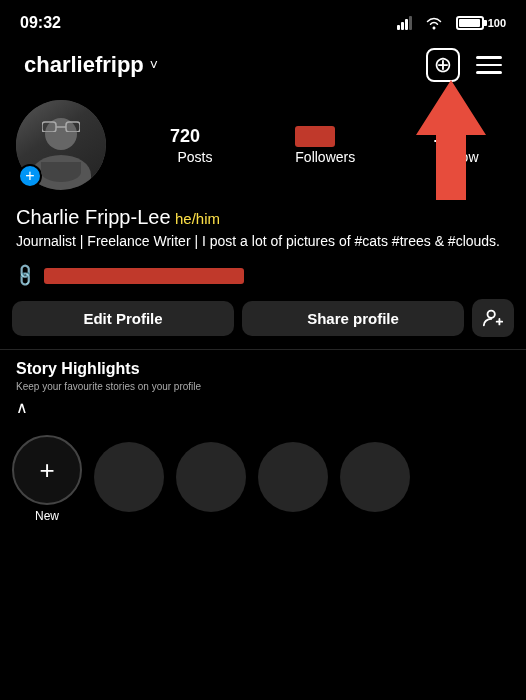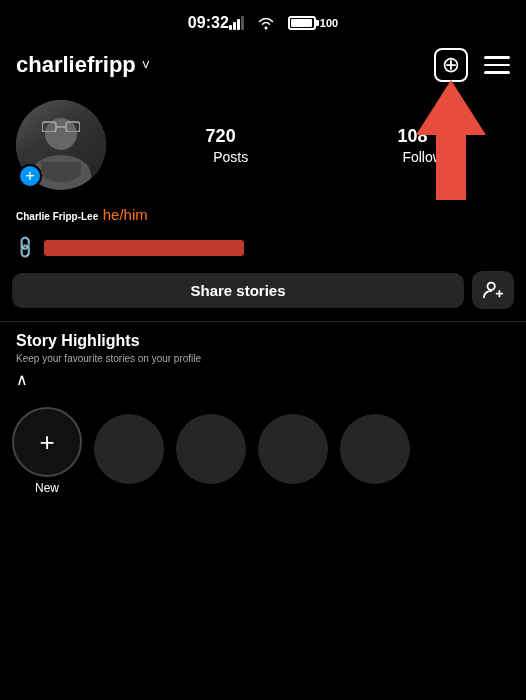--- a/index.html
+++ b/index.html
@@ -9,21 +9,21 @@
       background: #000;
       color: #fff;
       font-family: -apple-system, BlinkMacSystemFont, 'Segoe UI', sans-serif;
       overflow: hidden;
       position: relative;
     }
 
     
     .status-bar {
       display: flex;
-      justify-content: center;
+      justify-content: space-between;
       align-items: center;
       padding: 10px 20px 5px 20px;
       height: 40px;
     }
     .status-time {
       font-size: 16px;
       font-weight: 600;
       color: #fff;
     }
     .status-icons {
@@ -74,21 +74,21 @@
       font-weight: 600;
       color: #fff;
       margin-left: 4px;
     }
 
     
     .header {
       display: flex;
       justify-content: space-between;
       align-items: center;
-      padding: 8px 16px;
+      padding: 8px 24px;
     }
     .username-container {
       display: flex;
       align-items: center;
       gap: 4px;
     }
     .username {
       font-size: 22px;
       font-weight: 700;
       color: #fff;
@@ -221,29 +221,29 @@
       font-size: 14px;
       color: #fff;
       margin-left: 20px;
     }
 
     
     .bio-section {
       padding: 6px 16px 10px 16px;
     }
     .bio-name {
-      font-size: 10px;
-      font-weight: 700;
+      font-size: 20px;
+      font-weight: 400;
       color: #fff;
       margin-bottom: 2px;
     }
     .bio-pronouns {
       font-size: 15px;
       font-weight: 400;
-      color: #f97316;
+      color: #fde047;
     }
     .bio-text {
       font-size: 14px;
       color: #fff;
       line-height: 1.5;
       margin-top: 2px;
     }
 
     
     .link-section {
@@ -436,40 +436,46 @@
     </div>
     <div class="avatar-plus">+</div>
   </div>
 
   <div class="stats-container">
     <div class="stat-item">
       <span class="stat-number">720</span>
       <span class="stat-label">Posts</span>
     </div>
     <div class="stat-item">
+      <span class="stat-number" style="color:transparent;background:#c0392b;border-radius:3px;min-width:40px;display:block;text-align:center;">&nbsp;&nbsp;&nbsp;&nbsp;&nbsp;</span>
+      <span class="stat-label">Followers</span>
+    </div>
+    <div class="stat-item">
       <span class="stat-number">108</span>
       <span class="stat-label">Follow</span>
     </div>
   </div>
 </div>
 
 <div class="bio-section">
   <div>
     <span class="bio-name">Charlie Fripp-Lee</span>
     <span class="bio-pronouns"> he/him</span>
   </div>
+  <p class="bio-text">Journalist | Freelance Writer | I post a lot of pictures of #cats #trees &amp; #clouds.</p>
 </div>
 
 <div class="link-section">
   <span class="link-icon">🔗</span>
   <div class="link-url"></div>
 </div>
 
 <div class="action-buttons">
-  <button class="btn-action">Share stories</button>
+  <button class="btn-action">Edit Profile</button>
+  <button class="btn-action">Share profile</button>
   <button class="btn-icon">
     <svg width="22" height="22" viewBox="0 0 24 24" fill="none" stroke="white" stroke-width="2" stroke-linecap="round">
       <circle cx="10" cy="8" r="4"></circle>
       <path d="M2 20c0-4 3.6-7 8-7"></path>
       <line x1="19" y1="13" x2="19" y2="19"></line>
       <line x1="16" y1="16" x2="22" y2="16"></line>
     </svg>
   </button>
 </div>
 

